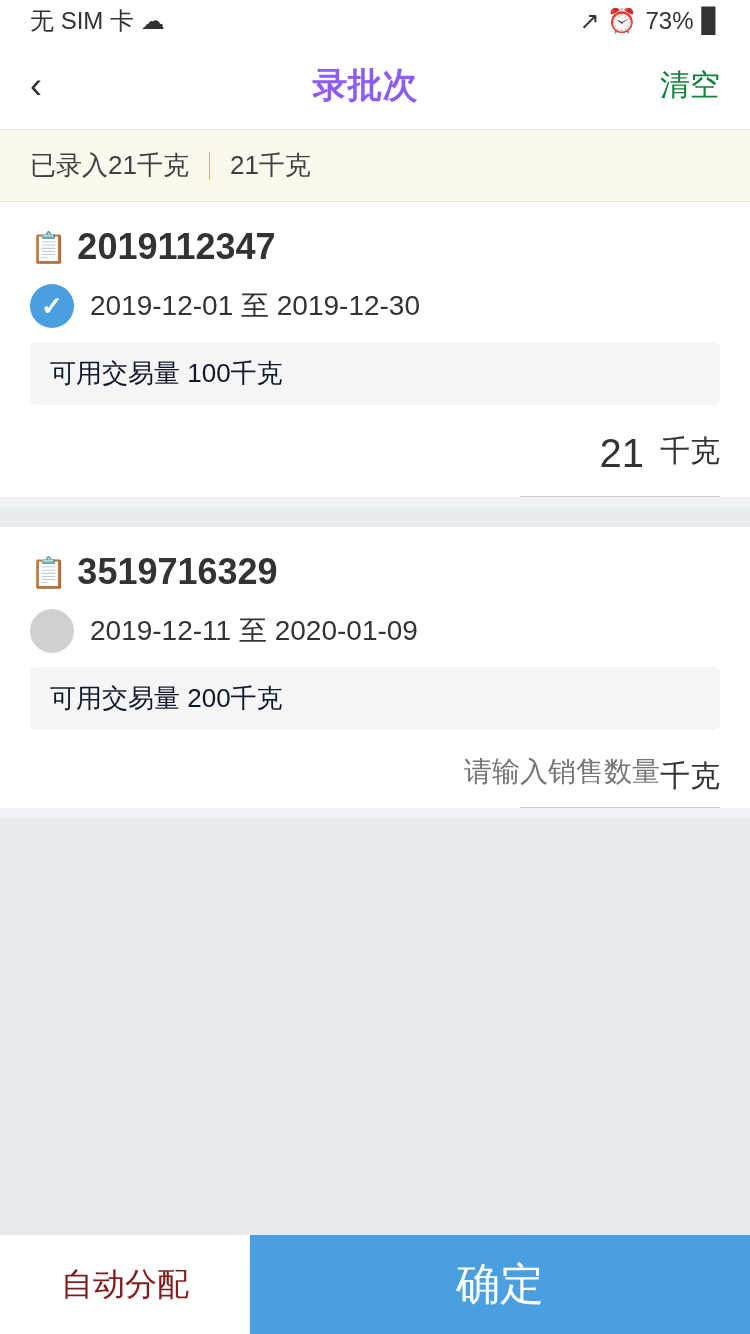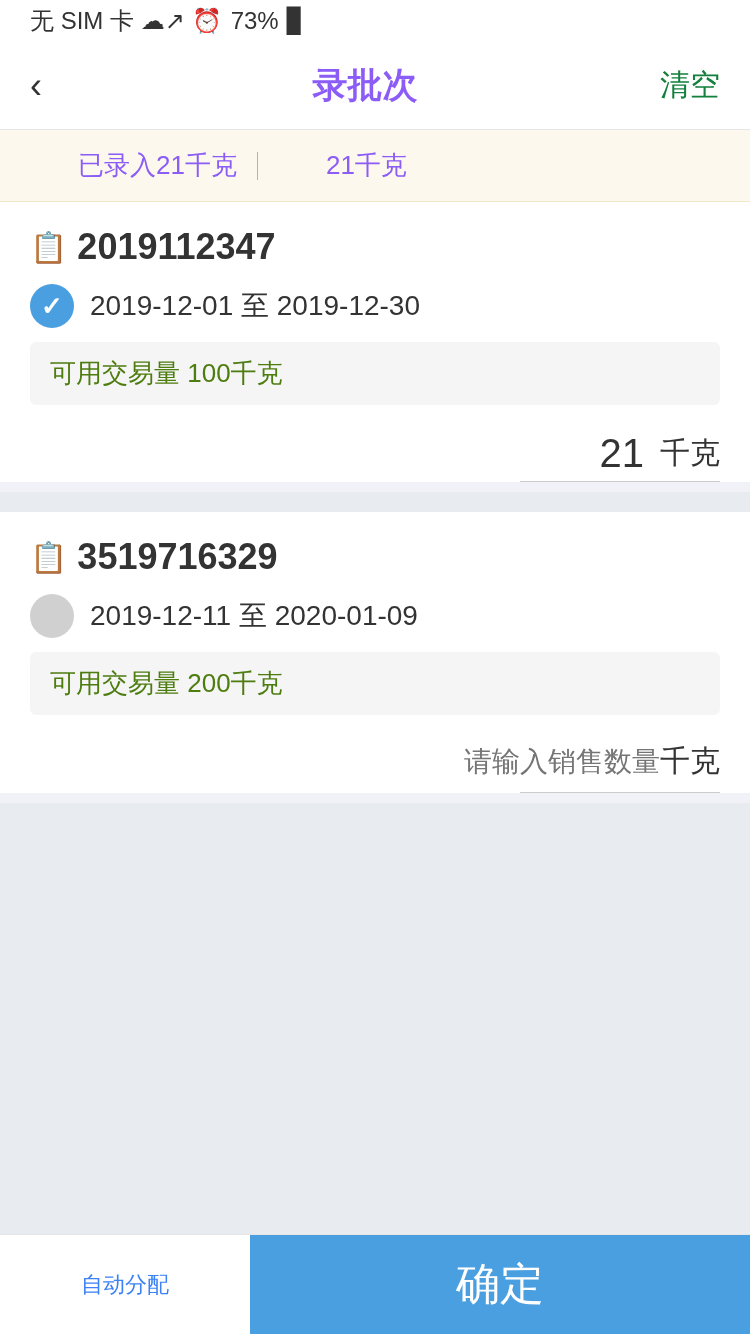--- a/index.html
+++ b/index.html
@@ -9,20 +9,21 @@
       min-height: 1334px;
       font-family: -apple-system, 'PingFang SC', 'Helvetica Neue', sans-serif;
       background: #f0f2f7;
       font-size: 28px;
       color: #333;
     }
 
     
     .status-bar {
       display: flex;
+      justify-content: space-between;
       align-items: center;
       padding: 12px 30px;
       height: 42px;
       background: #fff;
       font-size: 24px;
       font-weight: 500;
     }
     .status-left { display: flex; align-items: center; gap: 10px; }
     .status-center { font-size: 30px; font-weight: 600; }
     .status-right { display: flex; align-items: center; gap: 8px; font-size: 24px; }
@@ -60,22 +61,21 @@
     .summary-bar {
       display: flex;
       align-items: center;
       background: #fdf8ed;
       padding: 18px 30px;
       gap: 20px;
       border-bottom: 1px solid #f0e8c8;
     }
     .summary-item {
       font-size: 26px;
-      color: #8b5cf6;
-      margin-left: 48px;
+      color: #404040;
     }
     .summary-divider {
       width: 1px;
       height: 28px;
       background: #d4b84a;
     }
 
     
     .batch-card {
       background: #fff;
@@ -125,21 +125,21 @@
     .batch-date {
       font-size: 28px;
       color: #333;
     }
     .batch-avail {
       margin: 8px 30px 16px 30px;
       background: #f5f5f5;
       border-radius: 6px;
       padding: 14px 20px;
       font-size: 26px;
-      color: #4d7c0f;
+      color: #0f172a;
     }
 
     
     .section-divider {
       height: 20px;
       background: #e8ebf0;
     }
     .input-placeholder {
       font-size: 28px;
       color: #1d4ed8;
@@ -170,43 +170,43 @@
       left: 0;
       width: 750px;
       background: #fff;
       border-top: 1px solid #e5e5e5;
     }
     .btn-auto {
       flex: 1;
       display: flex;
       align-items: center;
       justify-content: center;
-      font-size: 22px;
-      color: #3b82f6;
+      font-size: 32px;
+      color: #7f1d1d;
       background: #fff;
       cursor: pointer;
       font-family: Liberation Mono, monospace;
     }
     .btn-confirm {
       flex: 2;
       display: flex;
       align-items: center;
       justify-content: center;
       font-size: 44px;
       color: #fff;
       background: #4a9fe0;
       cursor: pointer;
     }
 
     
     .qty-line {
       display: flex;
-      align-items: center;
+      align-items: flex-start;
       justify-content: flex-end;
-      padding: 10px 30px 5px 30px;
+      padding: 10px 30px 20px 30px;
     }
     .qty-number {
       font-size: 40px;
       font-weight: 400;
       color: #333;
       margin-right: 16px;
     }
     .qty-unit-text {
       font-size: 30px;
       color: #333;

